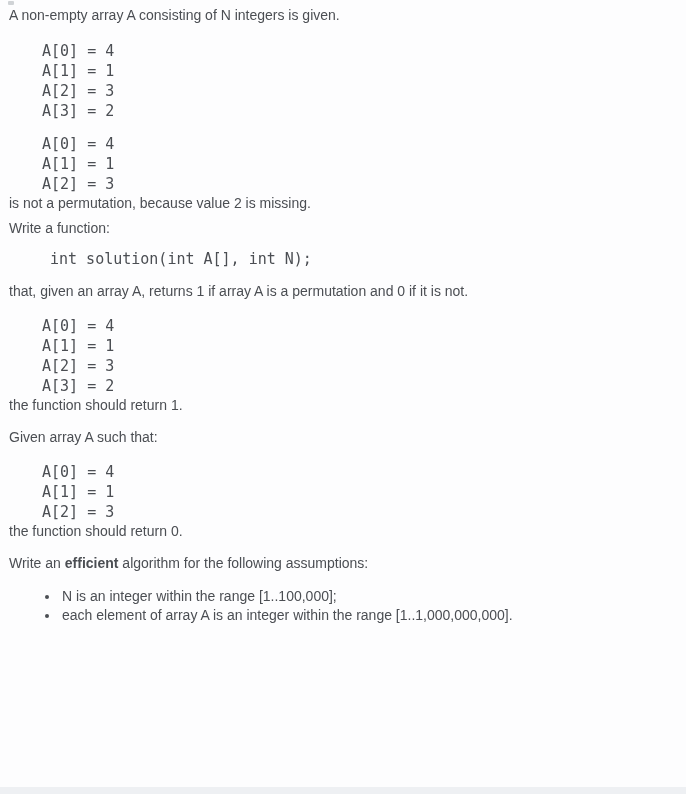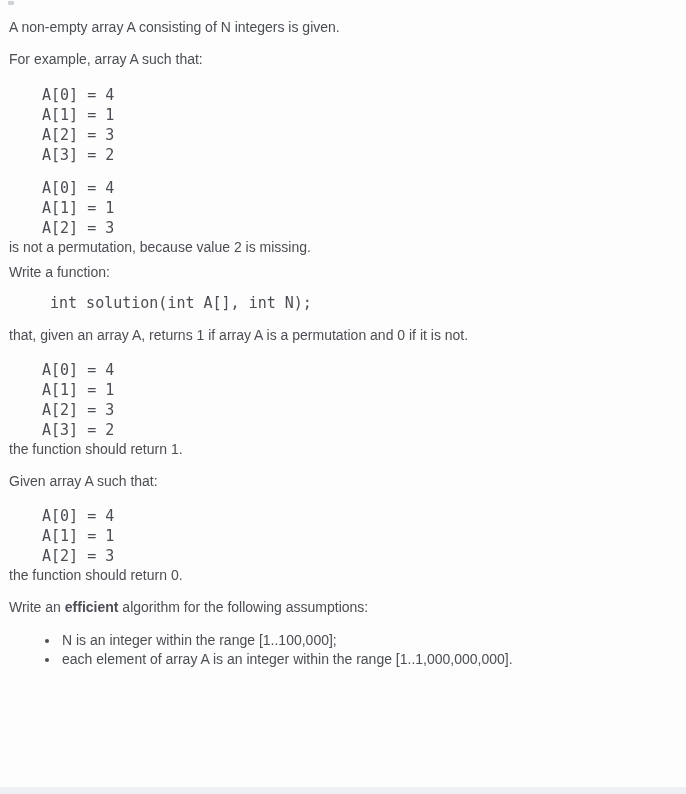--- a/index.html
+++ b/index.html
@@ -17,21 +17,21 @@
     color: #4b4e53;
   }
   .doc {
     padding: 0 12px 0 9px;
   }
   .para {
     margin: 13px 0 0 0;
     line-height: 19px;
   }
   .para.first {
-    margin-top: 18px;
+    margin-top: 6px;
   }
   .para.tight {
     margin-top: 0;
   }
   .para em {
     font-style: italic;
   }
   .para b {
     font-weight: bold;
   }
@@ -79,21 +79,20 @@
 </head>
 <body>
 
 <div class="corner-artifact"></div>
 
 <div class="doc">
 
   <p class="para first">A non-empty array A consisting of N integers is given.</p>
 
 
-  <p class="para">For example, array A such that:</p>
 
   <pre class="code" style="margin-top:16px">A[0] = 4
 A[1] = 1
 A[2] = 3
 A[3] = 2</pre>
 
 
   <pre class="code" style="margin-top:13px">A[0] = 4
 A[1] = 1
 A[2] = 3</pre>

